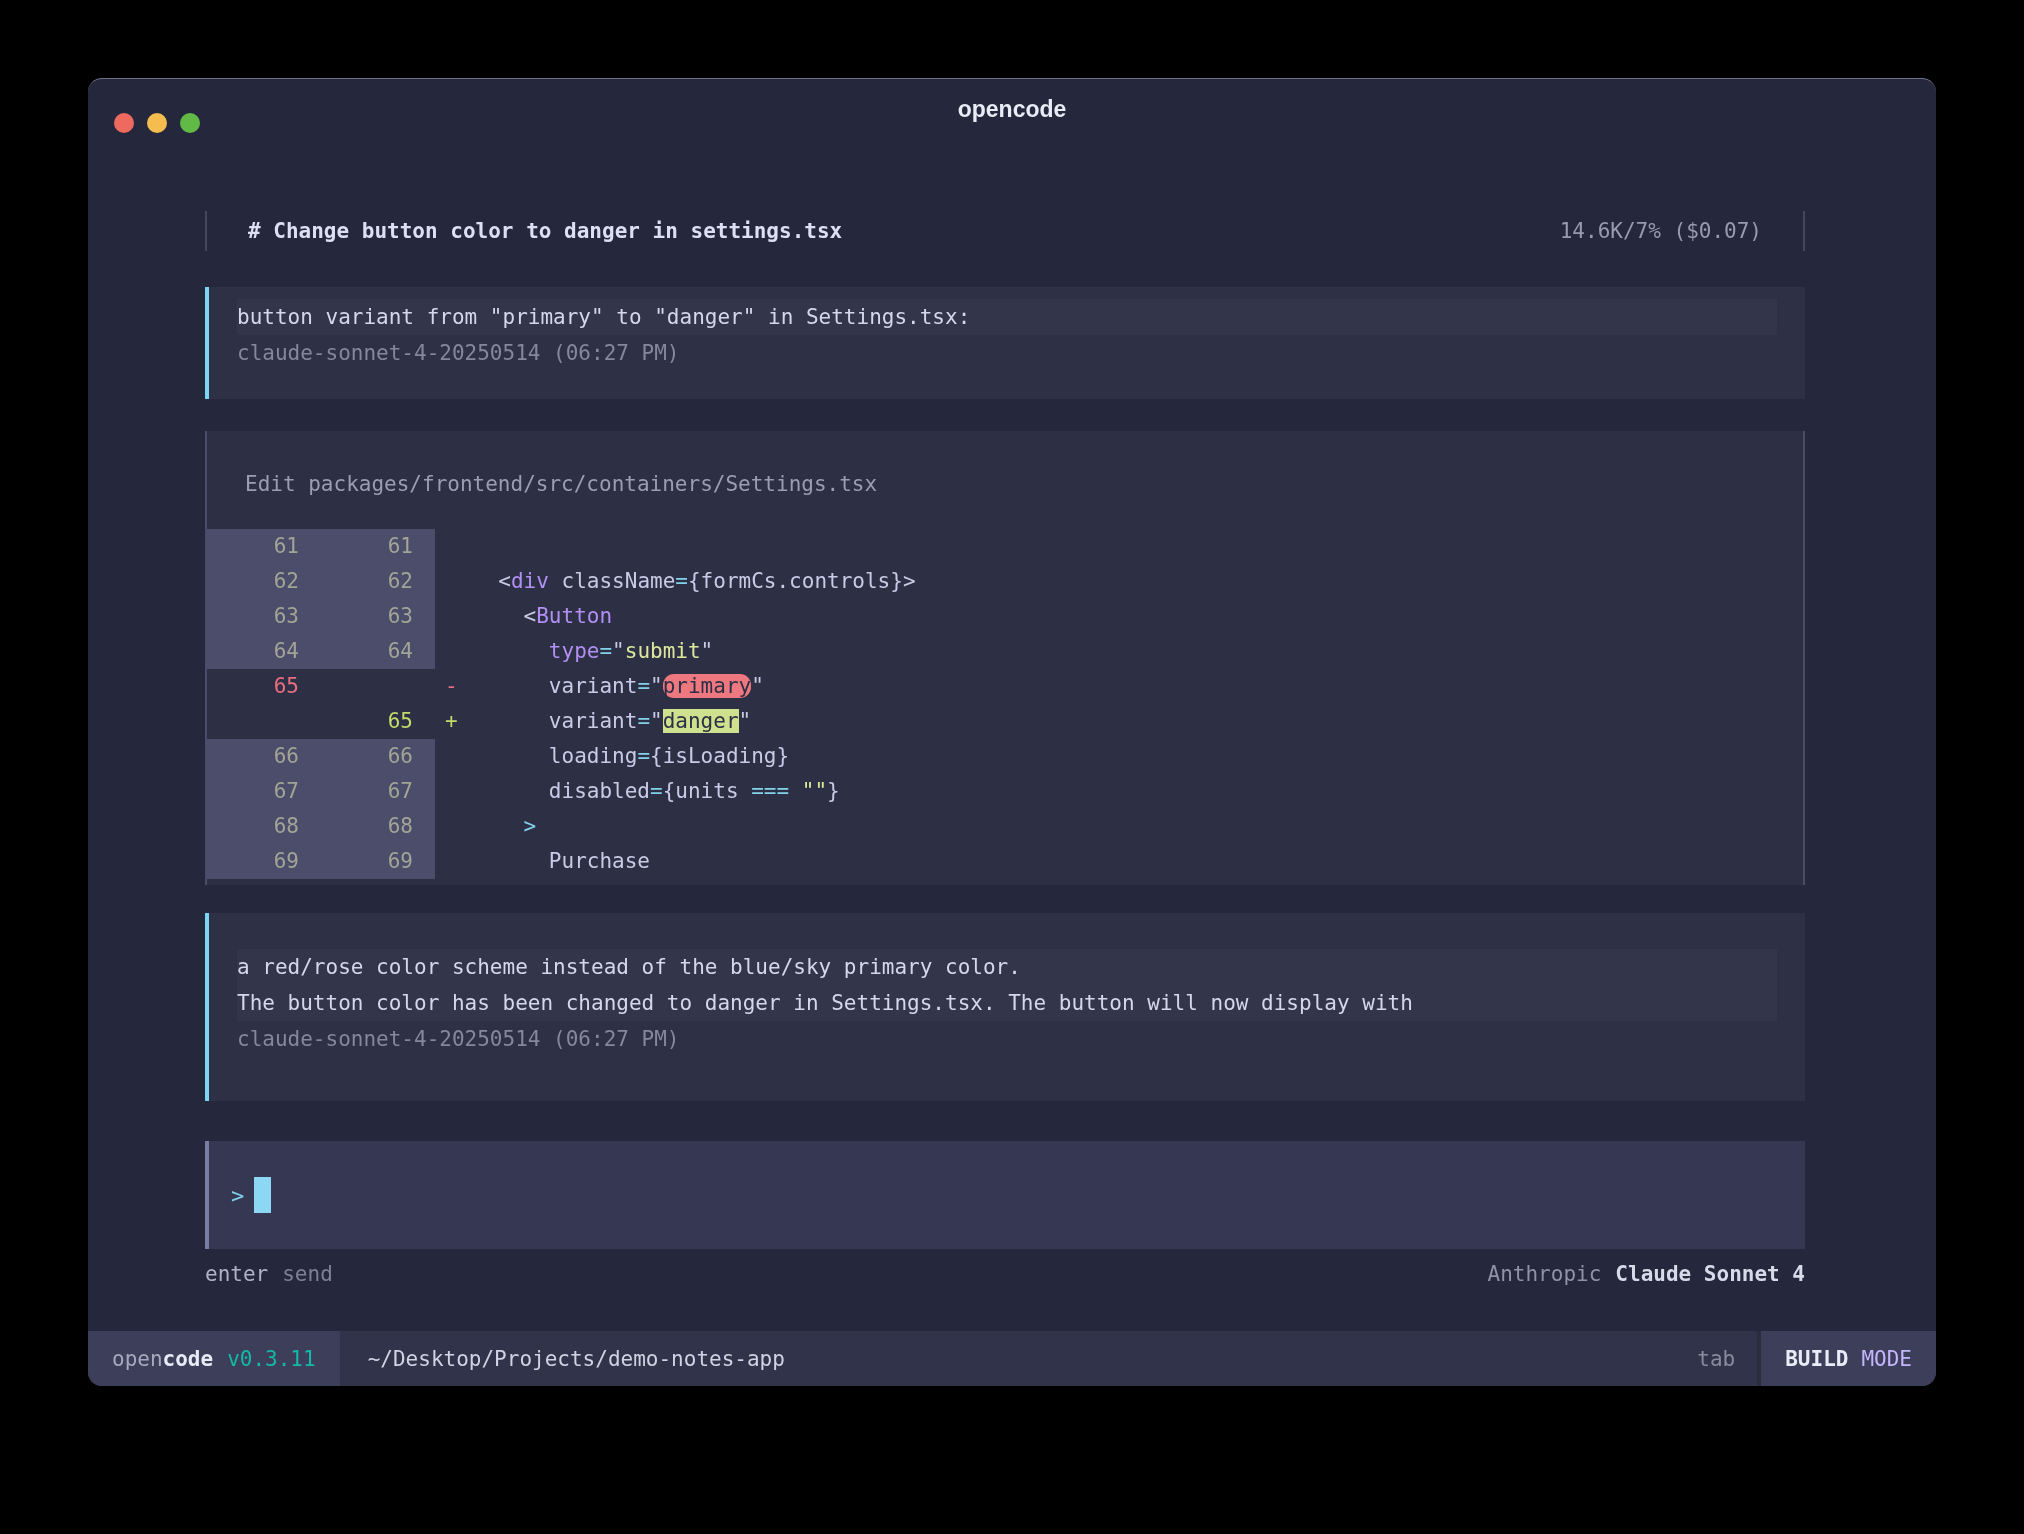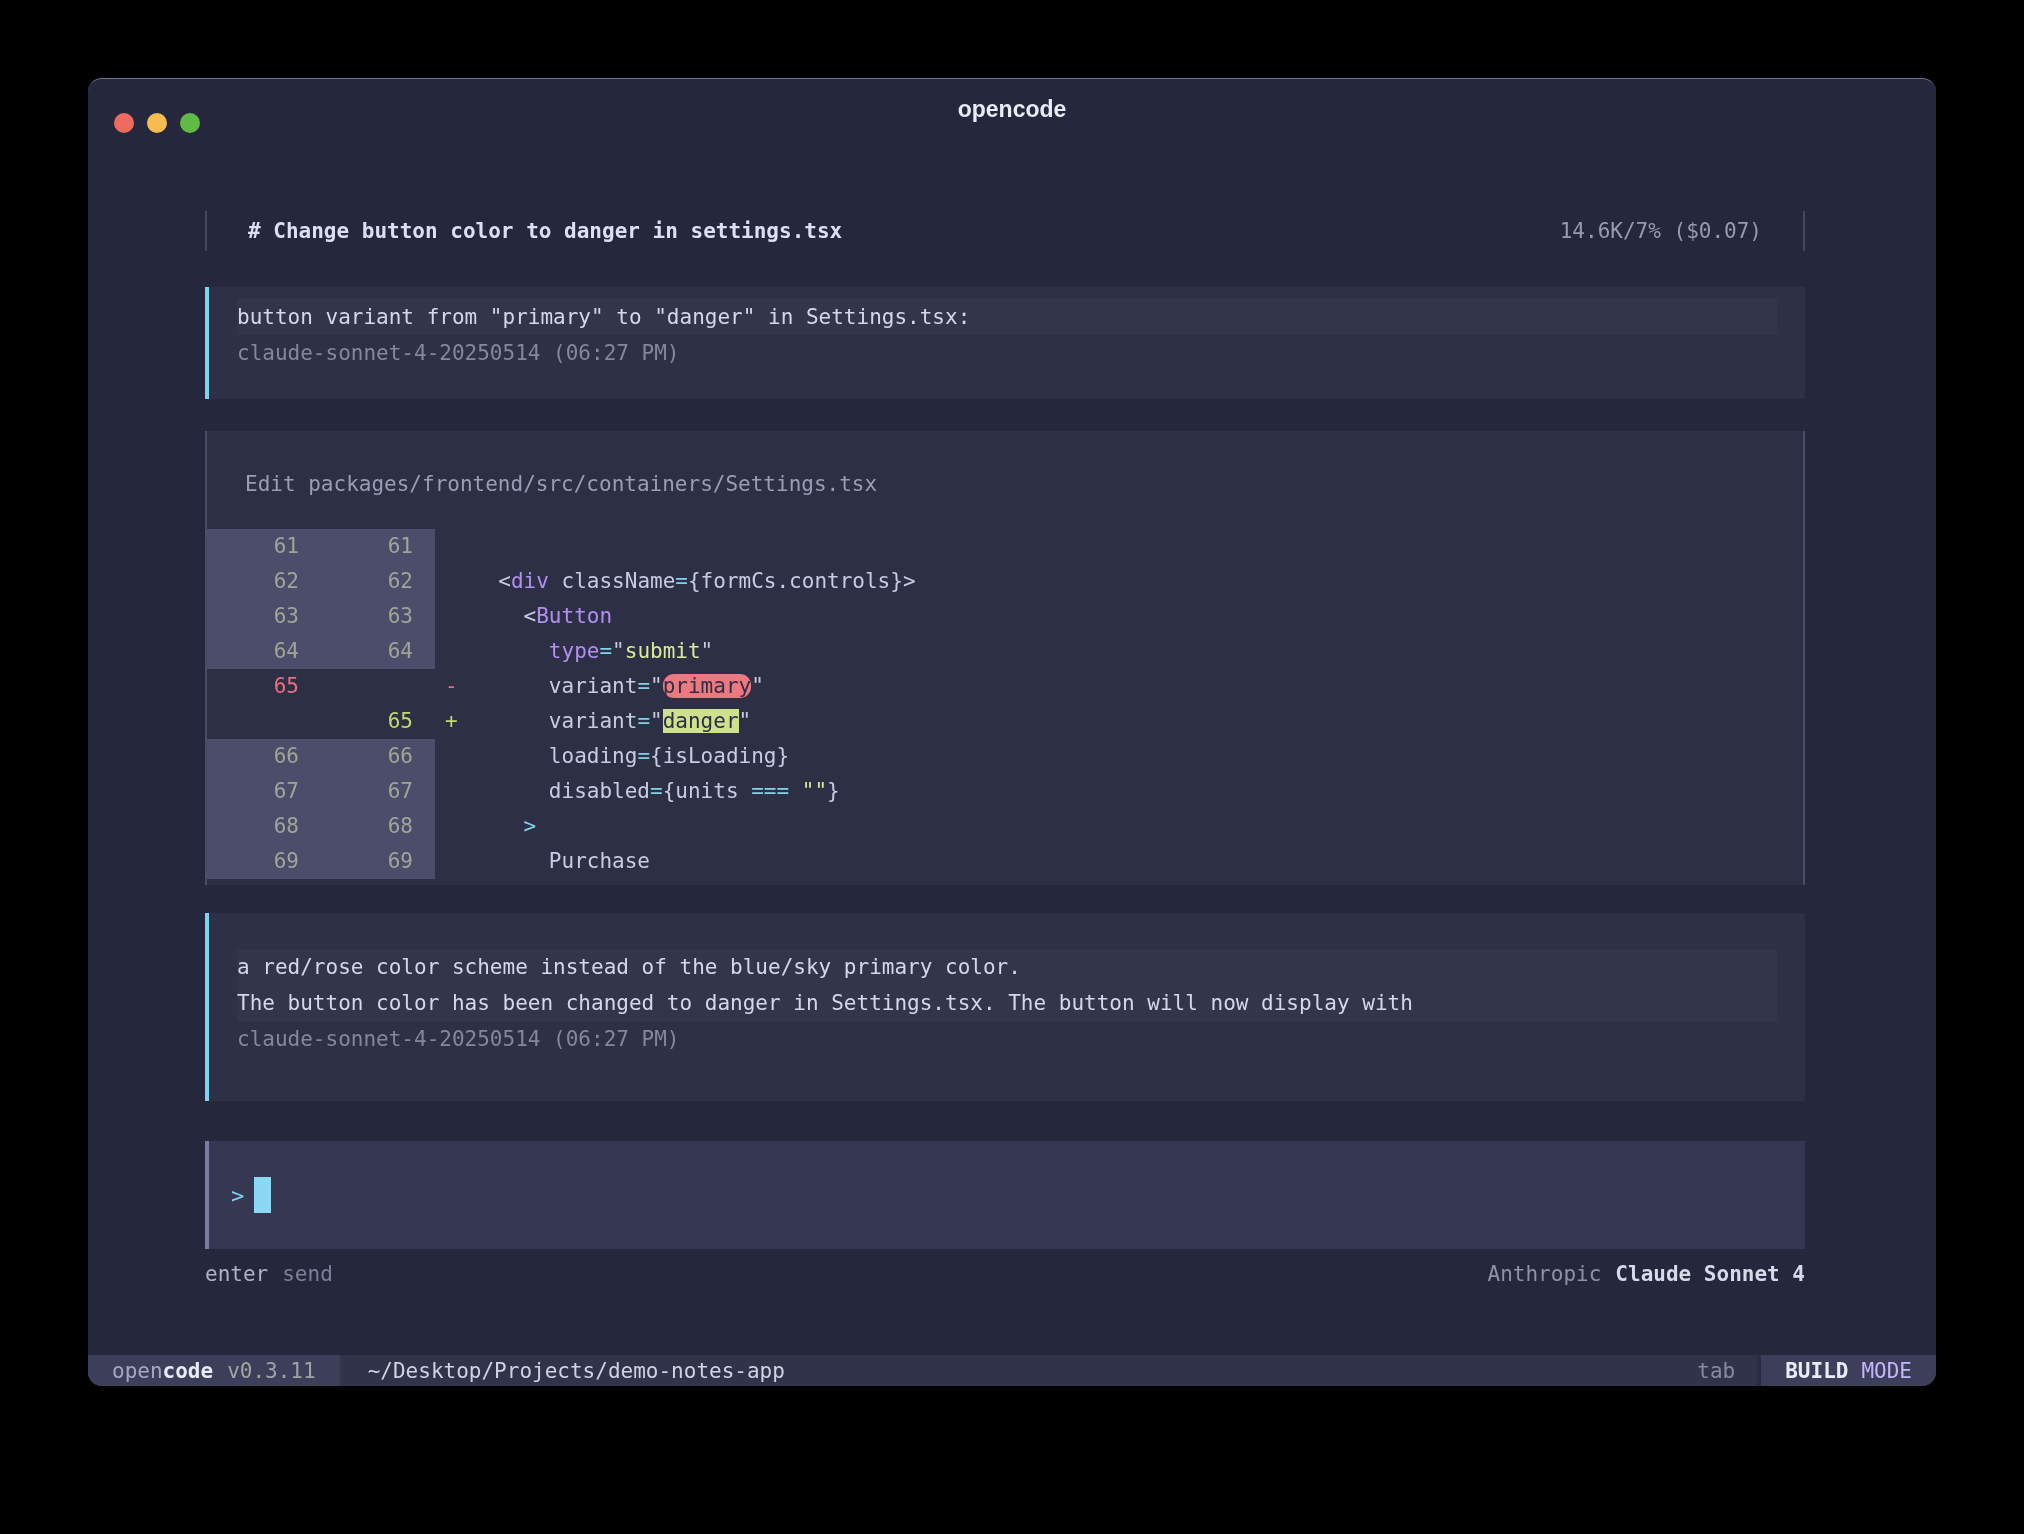--- a/index.html
+++ b/index.html
@@ -70,27 +70,27 @@
   .prompt { color:#7fd0e8; font-size:22px; margin-right:10px; }
   .cursor { width:17px; height:36px; background:#8cd7f4; display:inline-block; }
   
   .hints { display:flex; justify-content:space-between; font-size:21px; line-height:34px; }
   .hint-enter { color:#b0b3c6; }
   .hint-send { color:#7d8098; margin-left:14px; }
   .hint-provider { color:#8f92a8; }
   .hint-model { color:#d7dae9; margin-left:14px; font-weight:bold; }
   
   .status-bar {
-    position:absolute; left:0; right:0; bottom:0; height:31px;
+    position:absolute; left:0; right:0; bottom:0; height:55px;
     background:#31334a; display:flex; align-items:center; font-size:21px;
   }
   .version-seg { background:#3d3f5a; height:100%; display:flex; align-items:center; padding:0 24px; }
   .app-open { color:#a6a9bd; }
   .app-code { color:#e9ebf6; font-weight:bold; }
-  .app-version { color:#a3a3a3; margin-left:14px; }
+  .app-version { color:#14b8a6; margin-left:14px; }
   .cwd { margin-left:28px; color:#d0d3e4; }
   .sb-spacer { flex:1; }
   .tab-hint { color:#888ba0; margin-right:22px; }
   .mode-seg { background:#3d3f5a; height:100%; display:flex; align-items:center; padding:0 24px; border-left:4px solid #2a2c40; }
   .mode-bold { color:#e9ebf6; font-weight:bold; }
   .mode-rest { color:#c4b5fd; margin-left:13px; }
 </style>
 </head>
 <body>
 

